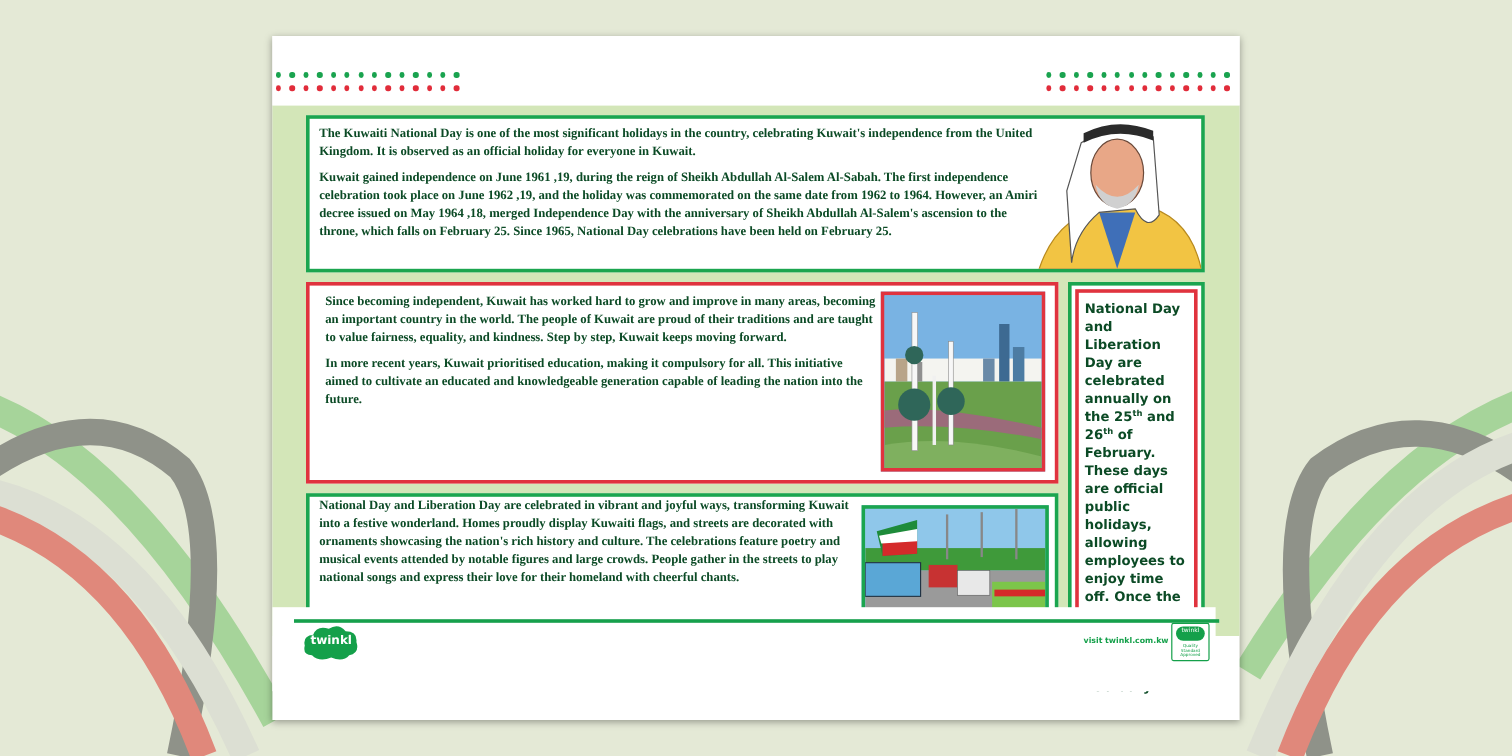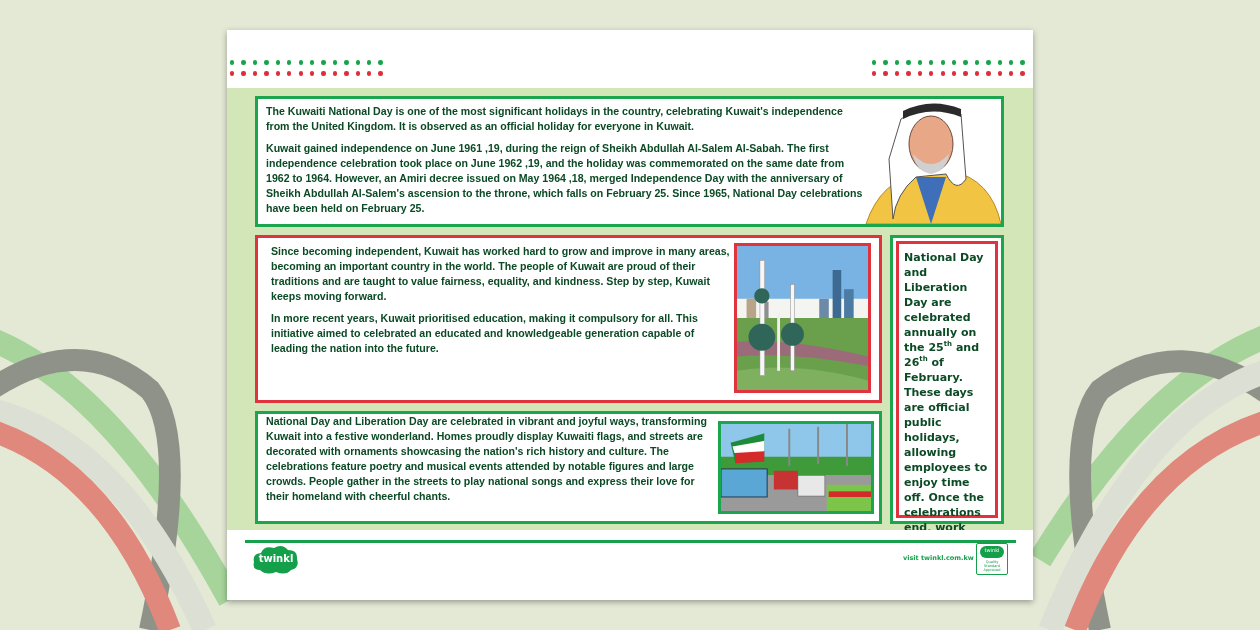--- a/index.html
+++ b/index.html
@@ -45,21 +45,21 @@
 
   .panel {
     position: absolute; left: 0; top: 58px; width: 806px; height: 442px;
     background: #d3e6b8;
   }
 
   .card {
     position: absolute;
     background: #ffffff;
     color: #0b4a25;
-    font-family: Liberation Sans, sans-serif;
+    font-family: Liberation Serif, serif;
     font-weight: bold;
     font-size: 10.6px;
     line-height: 15px;
   }
   .card.green { border: 3px solid #1ba54f; }
   .card.red { border: 3px solid #e0333e; }
   .card p { margin-bottom: 7px; }
   .card p:last-child { margin-bottom: 0; }
 
   .card1 { left: 28px; top: 8px; width: 749px; height: 131px; padding: 5px 8px; }
@@ -84,21 +84,21 @@
     line-height: 15px;
   }
   .card4 sup { font-size: 7px; line-height: 0; }
 
   .illus { position: absolute; overflow: hidden; }
   .illus-sheikh { right: 0; top: 0; width: 140px; height: 125px; }
   .illus-towers { left: 476px; top: 5px; width: 137px; height: 150px; border: 3px solid #e0333e; background: #7fb8e6; }
   .illus-traffic { left: 460px; top: 7px; width: 156px; height: 93px; border: 3px solid #1ba54f; background: #8fc7ea; }
 
   .footer {
-    position: absolute; left: 0; top: 500px; width: 786px; height: 70px; background: #fff;
+    position: absolute; left: 0; top: 476px; width: 786px; height: 70px; background: #fff;
   }
   .footer-line {
     position: absolute; left: 18px; top: 10px; width: 771px; height: 3px; background: #16a04c;
   }
   .twinkl-logo {
     position: absolute; left: 25px; top: 14px; width: 48px; height: 32px;
   }
   .twinkl-logo span {
     position: absolute; left: 0; top: 9px; width: 48px; text-align: center;
     color: #fff; font-family: "DejaVu Sans", sans-serif; font-size: 10px; font-weight: bold;
@@ -217,21 +217,21 @@
         <path d="M40 20 Q70 0 100 15 L105 80 Q95 95 85 75 L55 78 Q35 95 32 120 L28 60 Z" fill="#ffffff" stroke="#555" stroke-width="1"></path>
         <ellipse cx="70" cy="45" rx="22" ry="28" fill="#e8a787" stroke="#6b4a3a" stroke-width="1"></ellipse>
         <path d="M52 55 Q70 75 88 55 Q85 72 70 75 Q55 72 52 55 Z" fill="#d0d0d0"></path>
         <path d="M42 12 Q70 -2 100 10 L100 18 Q70 6 42 20 Z" fill="#2b2b2b"></path>
       </svg>
     </div>
 
     <div class="card red card2">
       <div class="text">
         <p>Since becoming independent, Kuwait has worked hard to grow and improve in many areas, becoming an important country in the world. The people of Kuwait are proud of their traditions and are taught to value fairness, equality, and kindness. Step by step, Kuwait keeps moving forward.</p>
-        <p>In more recent years, Kuwait prioritised education, making it compulsory for all. This initiative aimed to celebrated an educated and knowledgeable generation capable of leading the nation into the future.</p>
+        <p>In more recent years, Kuwait prioritised education, making it compulsory for all. This initiative aimed to cultivate an educated and knowledgeable generation capable of leading the nation into the future.</p>
       </div>
       <svg class="illus illus-towers" viewBox="0 0 137 150" preserveAspectRatio="none">
         <rect x="0" y="0" width="137" height="55" fill="#79b3e3"></rect>
         <rect x="0" y="55" width="137" height="20" fill="#f4f4f0"></rect>
         <rect x="10" y="55" width="10" height="20" fill="#b8a489"></rect>
         <rect x="25" y="58" width="8" height="17" fill="#8f8f8f"></rect>
         <rect x="100" y="25" width="9" height="50" fill="#3d6a92"></rect>
         <rect x="112" y="45" width="10" height="30" fill="#4c7ca3"></rect>
         <rect x="86" y="55" width="10" height="20" fill="#6a8aa8"></rect>
         <rect x="0" y="75" width="137" height="75" fill="#6aa04b"></rect>

